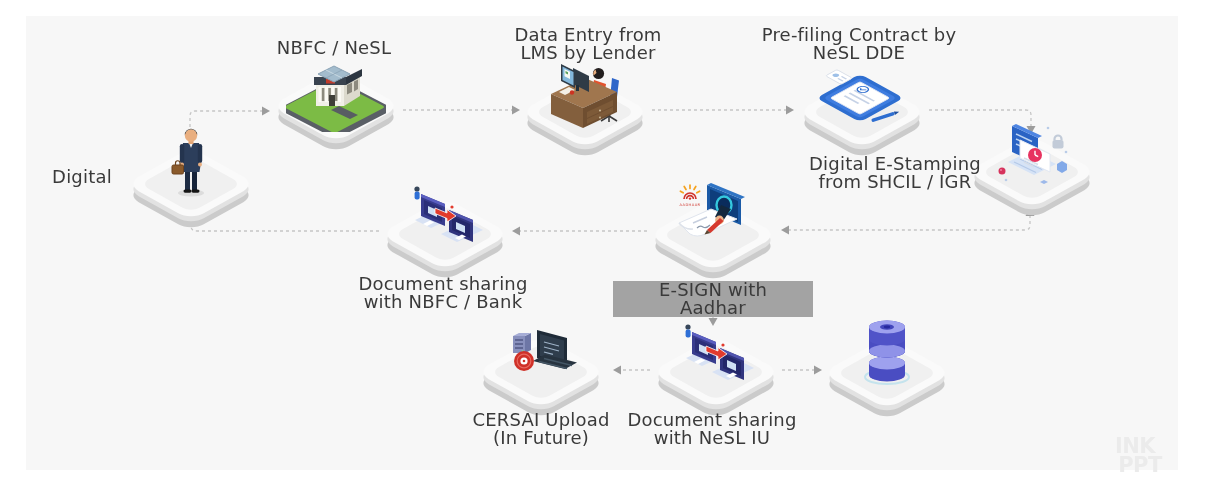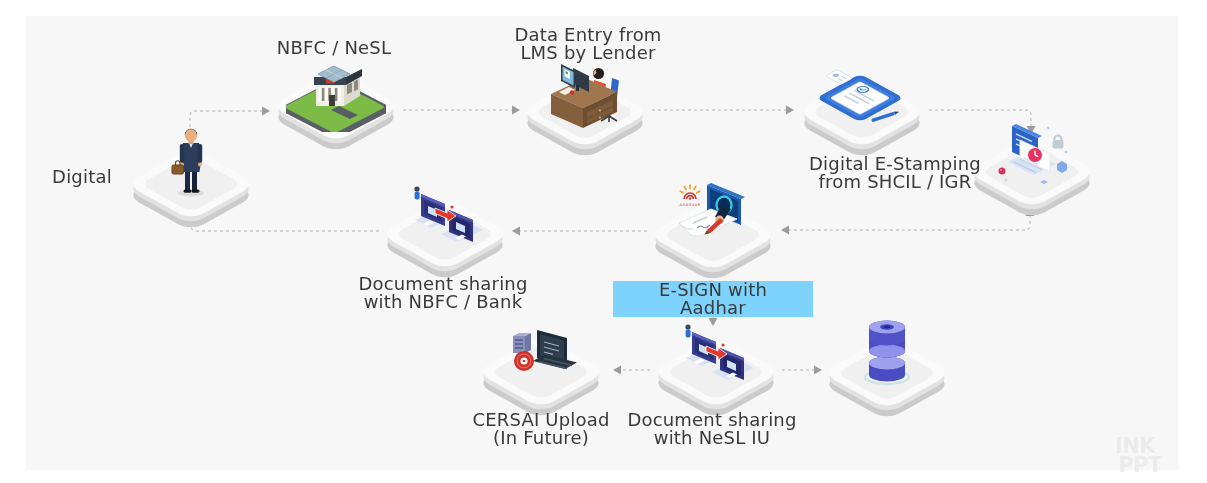--- a/index.html
+++ b/index.html
@@ -5,21 +5,21 @@
   html,body{margin:0;padding:0;background:#ffffff;}
   .stage{position:relative;width:1207px;height:483px;background:#ffffff;overflow:hidden;
          font-family:"DejaVu Sans","Liberation Sans",sans-serif;}
   .canvas{position:absolute;left:26px;top:16px;width:1152px;height:454px;background:#f7f7f7;}
   .connectors{position:absolute;left:0;top:0;width:1207px;height:483px;pointer-events:none;}
   .node{position:absolute;width:150px;height:100px;}
   .plat{position:absolute;left:0;top:0;}
   .ic{position:absolute;}
   .label{position:absolute;white-space:pre-line;text-align:center;
          font-size:18px;line-height:18px;color:#3a3a3a;letter-spacing:.2px;}
-  .label.masked{background:#7dd3fc;}
+  .label.masked{background:#a3a3a3;}
   .watermark{position:absolute;left:1100px;top:437px;width:70px;
              font-weight:800;font-size:21px;line-height:19px;color:#ebebeb;
              letter-spacing:-0.5px;text-align:center;}
   .watermark div:last-child{padding-left:10px;}
 </style>
 </head>
 <body>
 
 <div class="stage">
   <div class="canvas"></div>
@@ -203,20 +203,22 @@
         <rect x="-11" y="-8" width="22" height="16" rx="2" fill="#ffffff" stroke="#d8dee8" stroke-width="1"></rect>
         <circle cx="-4.5" cy="0" r="3.2" fill="#9ec0e8"></circle>
         <line x1="1" y1="-2.5" x2="8" y2="-2.5" stroke="#c6d2e6" stroke-width="1.8"></line>
         <line x1="1" y1="2.5" x2="8" y2="2.5" stroke="#c6d2e6" stroke-width="1.8"></line>
       </g>
       <g transform="translate(71,57) rotate(-18)">
         <rect x="-12" y="-1.8" width="24" height="3.6" rx="1.8" fill="#2e6ed0"></rect>
         <polygon points="12,-1.8 17,0 12,1.8" fill="#1d4fa0"></polygon>
       </g>
     </svg>
+    <div class="label" style="left:-28px;top:-40px;width:200px">Pre-filing Contract by
+NeSL DDE</div>
   </div>
 
   <div class="node" style="left:957px;top:126px">
     <svg class="plat" width="150" height="100">
         <use href="#sym-platform"></use>
       </svg>
     <svg class="ic" style="left:25px;top:-12px" width="100" height="80" viewBox="0 0 100 80">
       <polygon points="30,12 56,24 56,50 30,38" fill="#2a63c4"></polygon>
       <polygon points="30,12 34,10 60,22 56,24" fill="#4e85e2"></polygon>
       <line x1="34" y1="20" x2="50" y2="27.5" stroke="#bcd3f2" stroke-width="1.4"></line>

